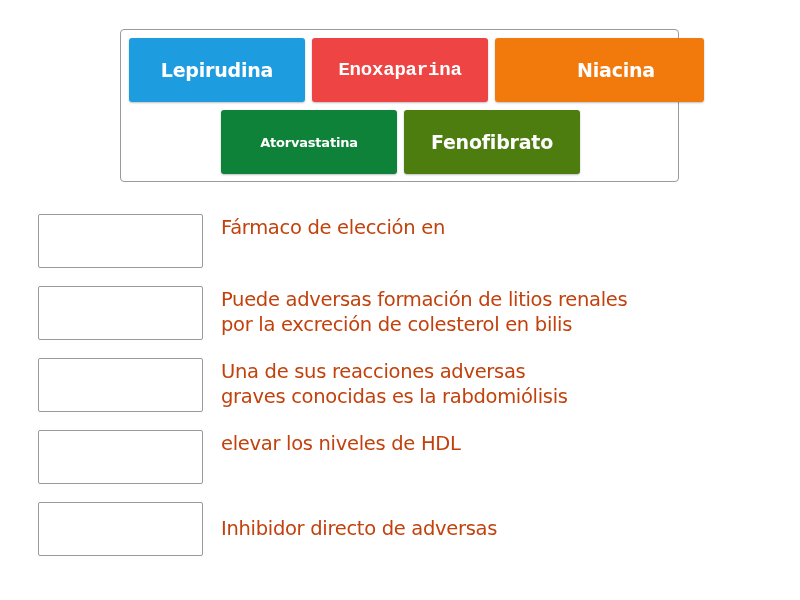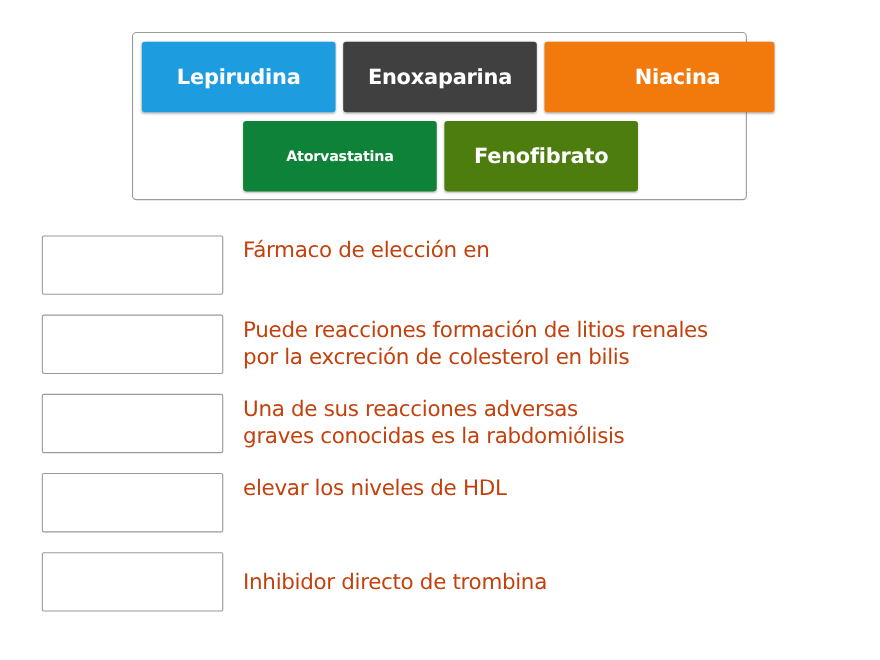--- a/index.html
+++ b/index.html
@@ -14,43 +14,43 @@
           border-radius:2px; background:#fff; box-sizing:border-box; }
   .prompt { position:absolute; left:221px; font-size:19.5px; line-height:25px; color:#c2410c;
             letter-spacing:-0.3px; }
 </style>
 </head>
 <body>
 
 <div class="bank"></div>
 
 <div class="tile" style="left:129px;top:38px;background:#1e9ce0;">Lepirudina</div>
-<div class="tile" style="left:312px;top:38px;background:#404040;">Enoxaparina</div>
+<div class="tile" style="left:312px;top:38px;background:#ef4444;font-family:Liberation Mono, monospace;">Enoxaparina</div>
 <div class="tile" style="left:495px;top:38px;background:#f27a0d;padding-left:33px;">Niacina</div>
 <div class="tile" style="left:221px;top:110px;background:#0f8239;font-size:13px;">Atorvastatina</div>
 <div class="tile" style="left:404px;top:110px;background:#4d7c0f;">Fenofibrato</div>
 
 <div class="slot" style="top:214px;"></div>
 <div class="prompt" style="top:215px;">
   <div>Fármaco de elección en</div>
 </div>
 
 <div class="slot" style="top:286px;"></div>
 <div class="prompt" style="top:287px;">
-  <div>Puede reacciones formación de litios renales</div>
+  <div>Puede adversas formación de litios renales</div>
   <div>por la excreción de colesterol en bilis</div>
 </div>
 
 <div class="slot" style="top:358px;"></div>
 <div class="prompt" style="top:359px;">
   <div>Una de sus reacciones adversas</div>
   <div>graves conocidas es la rabdomiólisis</div>
 </div>
 
 <div class="slot" style="top:430px;"></div>
 <div class="prompt" style="top:431px;">
   <div>elevar los niveles de HDL</div>
 </div>
 
 <div class="slot" style="top:502px;"></div>
 <div class="prompt" style="top:516px;">
-  <div>Inhibidor directo de trombina</div>
+  <div>Inhibidor directo de adversas</div>
 </div>
 
 </body></html>

